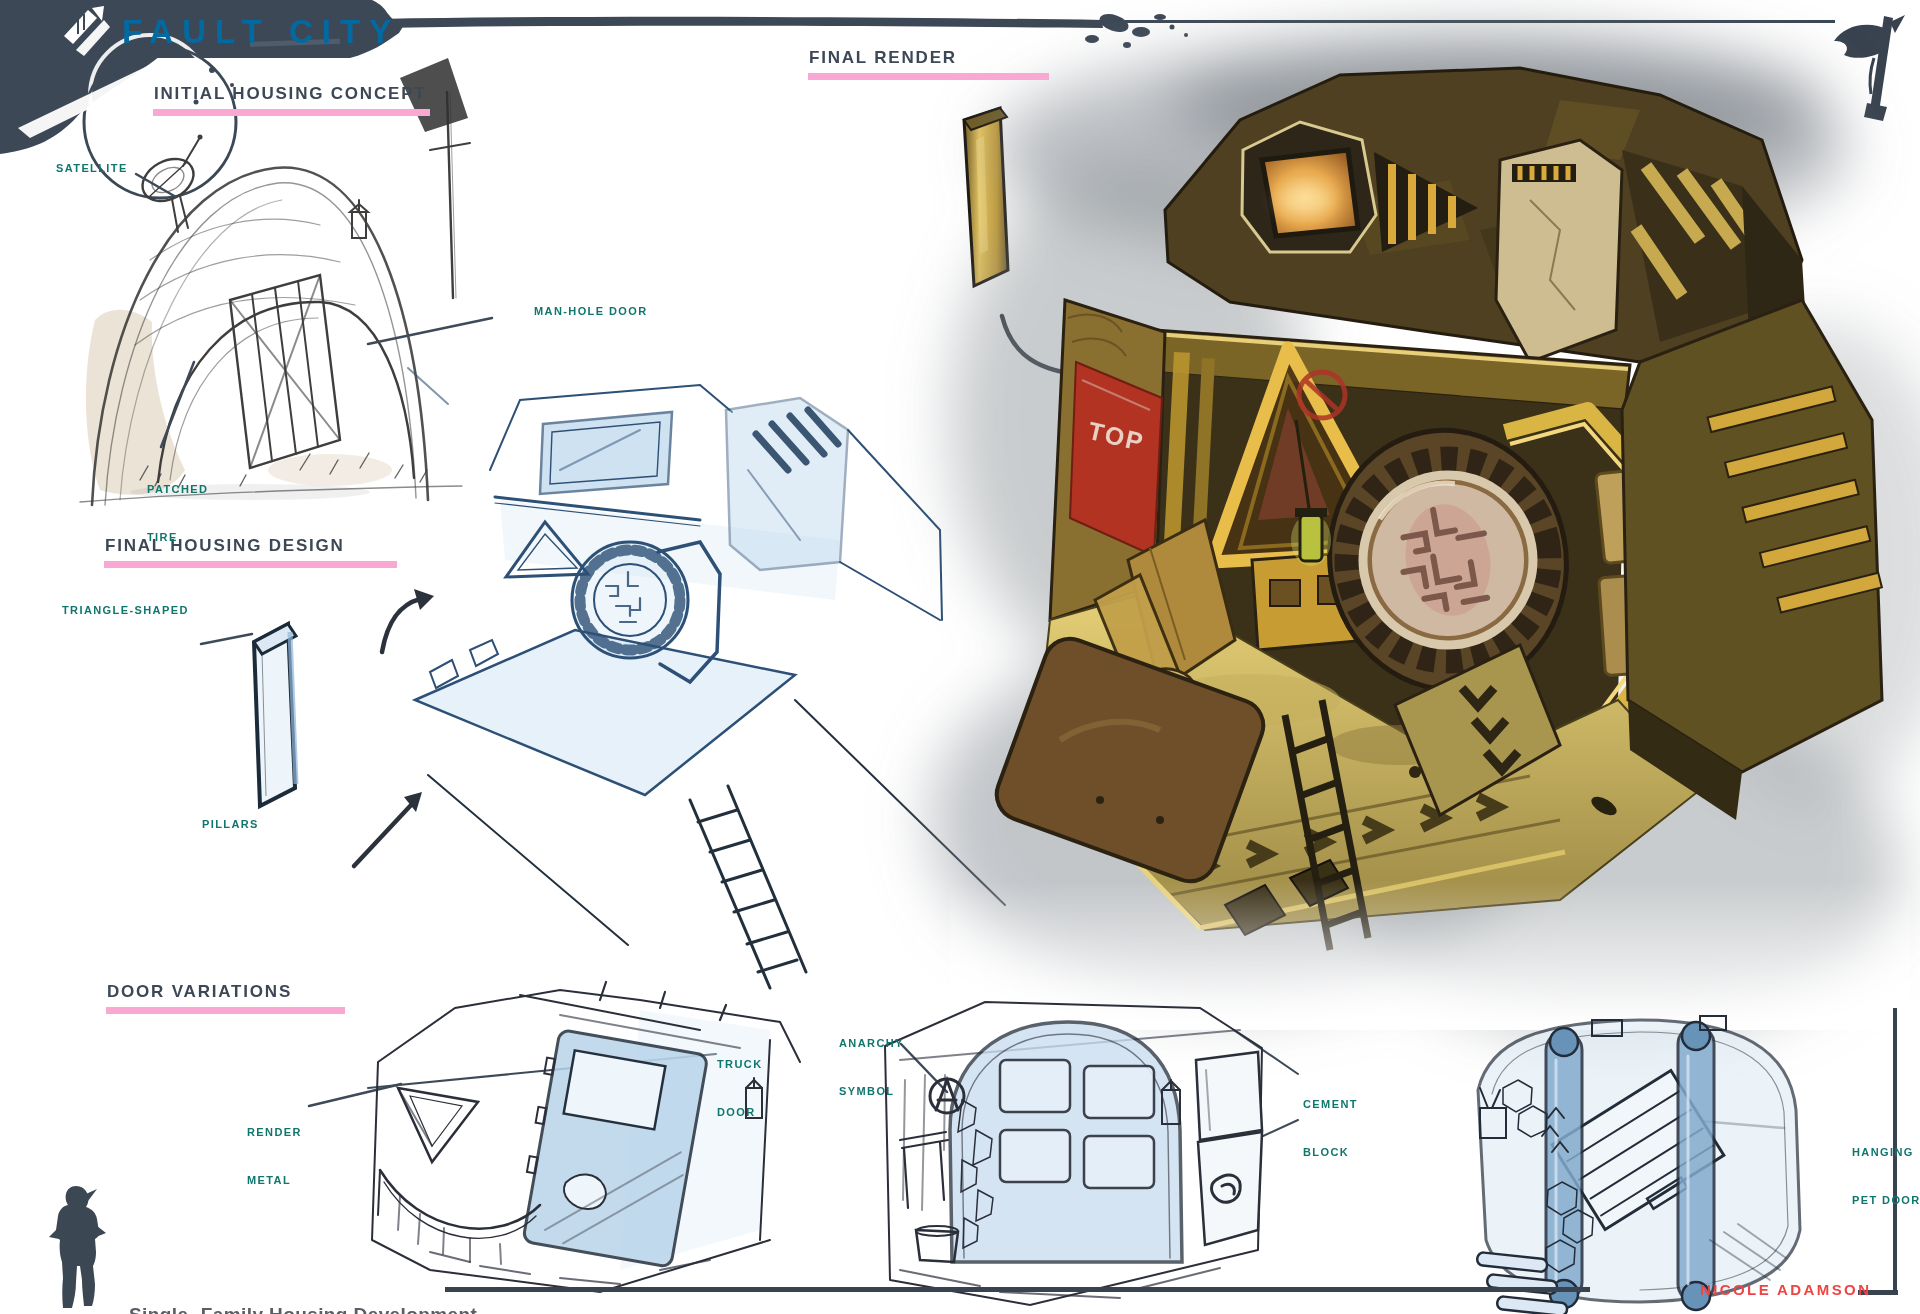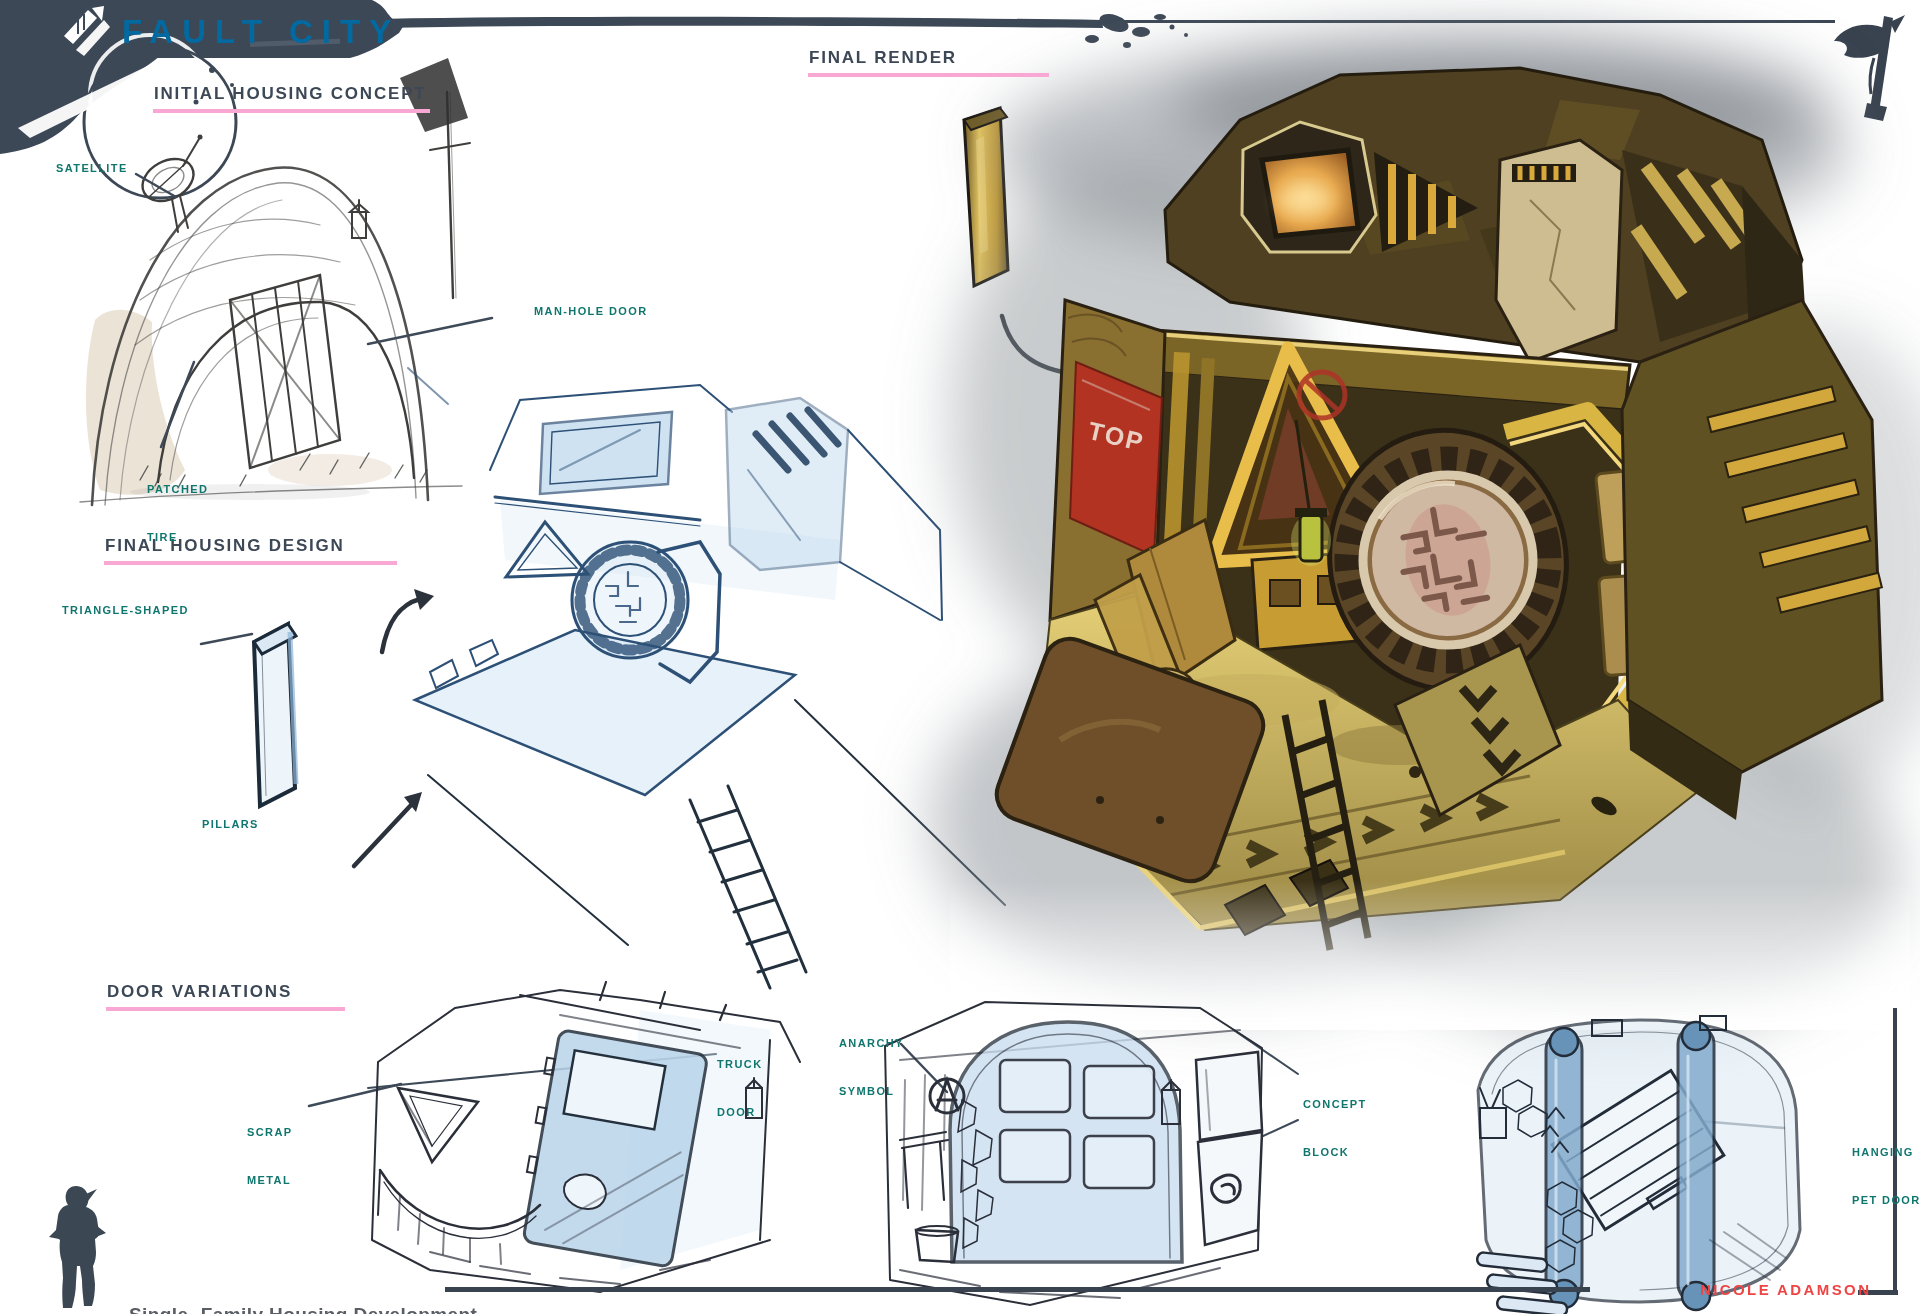--- a/index.html
+++ b/index.html
@@ -2,21 +2,21 @@
 <html><head>
 <meta charset="utf-8">
 <style>
   html,body{margin:0;padding:0;background:#ffffff;}
   .sheet{position:relative;width:1920px;height:1314px;background:#ffffff;overflow:hidden;
          font-family:"Liberation Sans", sans-serif;}
   .art{position:absolute;left:0;top:0;}
   .txt{position:absolute;white-space:pre;}
   .banner-title{font-size:33px;font-weight:700;letter-spacing:9px;color:#0369a1;}
   .heading{font-size:17px;font-weight:700;letter-spacing:1.8px;color:#3d4856;
-           border-bottom:4px solid #f9a8d4;padding:0 0 5px 1px;}
+           border-bottom:7px solid #f9a8d4;padding:0 0 5px 1px;}
   .anno{font-size:11px;font-weight:700;letter-spacing:1.4px;color:#0f766e;line-height:16px;}
   .caption{font-size:19px;font-weight:700;letter-spacing:.4px;color:#595e64;line-height:1.32;}
   .artist{font-size:15px;font-weight:700;letter-spacing:2.4px;color:#ef4444;}
   .stoptxt{font-size:25px;font-weight:700;letter-spacing:2px;color:#efe2d6;opacity:.9;
            transform:rotate(13deg);}
 </style>
 </head>
 <body>
 
 <div class="sheet">
@@ -539,36 +539,36 @@
 <div class="txt anno" style="left:147px;top:449px;">
   <div>PATCHED</div>
   <div>TIRE</div>
 </div>
 
 <div class="txt anno" style="left:62px;top:602px;">TRIANGLE-SHAPED</div>
 
 <div class="txt anno" style="left:202px;top:816px;">PILLARS</div>
 
 <div class="txt anno" style="left:247px;top:1092px;">
-  <div>SCRAP</div>
+  <div>RENDER</div>
   <div>METAL</div>
 </div>
 
 <div class="txt anno" style="left:717px;top:1024px;">
   <div>TRUCK</div>
   <div>DOOR</div>
 </div>
 
 <div class="txt anno" style="left:839px;top:1003px;">
   <div>ANARCHY</div>
   <div>SYMBOL</div>
 </div>
 
 <div class="txt anno" style="left:1303px;top:1064px;">
-  <div>CONCEPT</div>
+  <div>CEMENT</div>
   <div>BLOCK</div>
 </div>
 
 <div class="txt anno" style="left:1852px;top:1112px;">
   <div>HANGING</div>
   <div>PET DOOR</div>
 </div>
 
 <div class="txt stoptxt" style="left:1088px;top:422px;">TOP</div>
 

